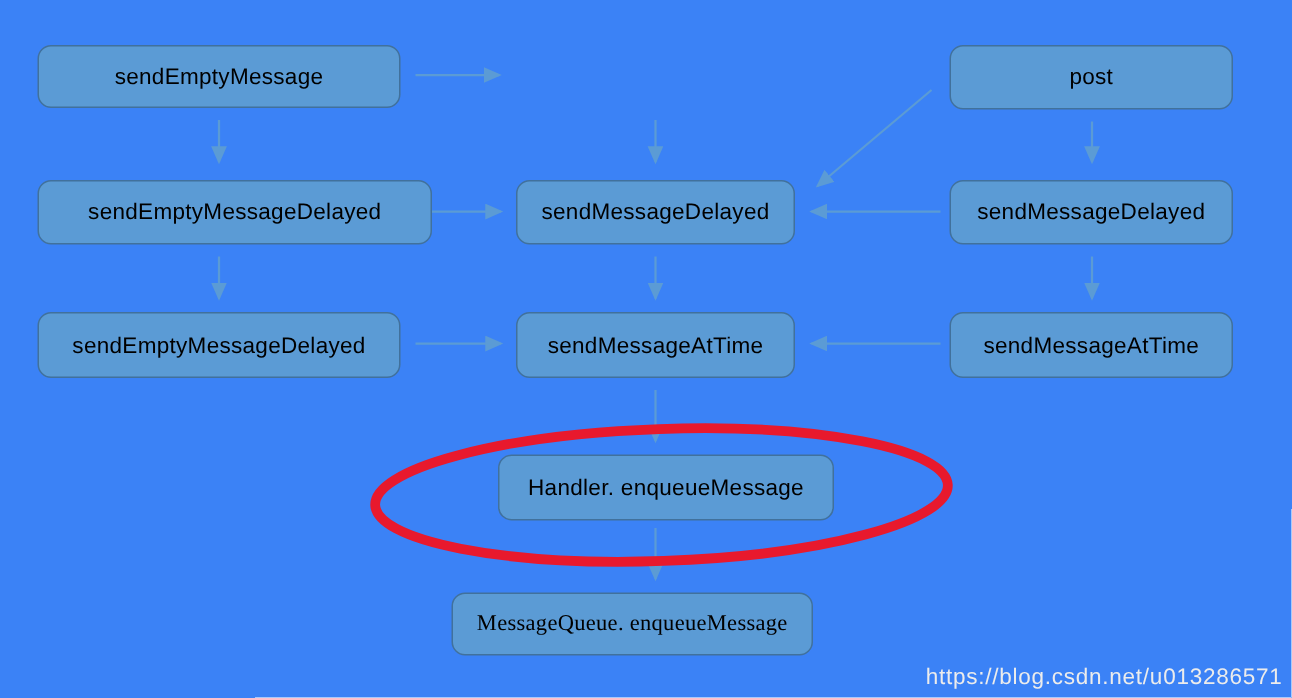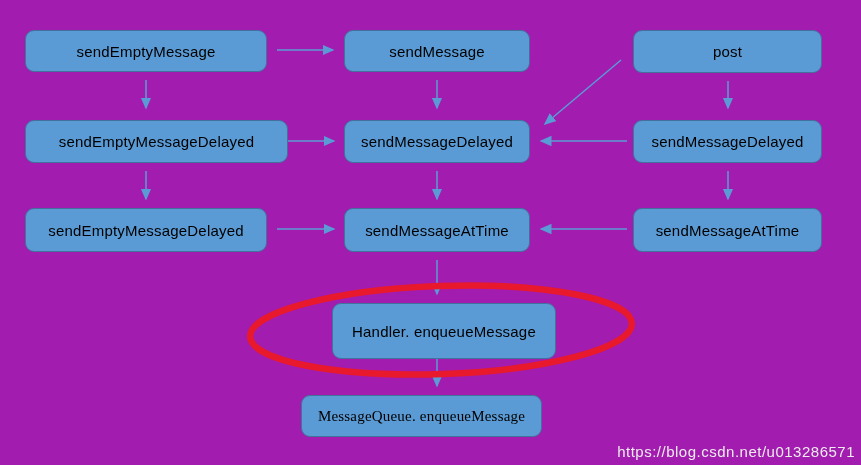--- a/index.html
+++ b/index.html
@@ -1,20 +1,20 @@
 <!DOCTYPE html>
 <html><head>
 <meta charset="utf-8">
 <style>
   html, body { margin: 0; padding: 0; background: #ffffff; }
   .canvas {
     position: relative;
     width: 861px;
     height: 465px;
-    background: #a21caf;
+    background: #3b82f6;
     overflow: hidden;
     font-family: "Liberation Sans", "DejaVu Sans", sans-serif;
   }
   .arrow-layer {
     position: absolute;
     left: 0; top: 0;
     width: 861px; height: 465px;
     pointer-events: none;
   }
   .node {
@@ -34,21 +34,21 @@
   
   .n0  { left: 25px;  top: 30px;  width: 242px; height: 42px; }
   .n1  { left: 344px; top: 30px;  width: 186px; height: 42px; }
   .n2  { left: 633px; top: 30px;  width: 189px; height: 43px; }
   .n3  { left: 25px;  top: 120px; width: 263px; height: 43px; }
   .n4  { left: 344px; top: 120px; width: 186px; height: 43px; }
   .n5  { left: 633px; top: 120px; width: 189px; height: 43px; }
   .n6  { left: 25px;  top: 208px; width: 242px; height: 44px; }
   .n7  { left: 344px; top: 208px; width: 186px; height: 44px; }
   .n8  { left: 633px; top: 208px; width: 189px; height: 44px; }
-  .n9  { left: 332px; top: 303px; width: 224px; height: 56px; }
+  .n9  { left: 332px; top: 303px; width: 224px; height: 44px; }
   .n10 { left: 301px; top: 395px; width: 241px; height: 42px; font-family: Liberation Serif, serif; }
   .watermark {
     position: absolute;
     right: 6px;
     bottom: 5px;
     font-size: 15px;
     color: #ececec;
     letter-spacing: 0.5px;
     user-select: none;
   }
@@ -80,21 +80,20 @@
       <line x1="277" y1="229" x2="334" y2="229" marker-end="url(#arr)"></line>
       <line x1="627" y1="141" x2="541" y2="141" marker-end="url(#arr)"></line>
       <line x1="627" y1="229" x2="541" y2="229" marker-end="url(#arr)"></line>
 
       <line x1="621" y1="60" x2="545" y2="124" marker-end="url(#arr)"></line>
     </g>
     <ellipse cx="441" cy="330" rx="191" ry="44" fill="none" stroke="#e8192d" stroke-width="6.5" transform="rotate(-2 441 330)"></ellipse>
   </svg>
 
   <div class="node n0">sendEmptyMessage</div>
-  <div class="node n1">sendMessage</div>
   <div class="node n2">post</div>
   <div class="node n3">sendEmptyMessageDelayed</div>
   <div class="node n4">sendMessageDelayed</div>
   <div class="node n5">sendMessageDelayed</div>
   <div class="node n6">sendEmptyMessageDelayed</div>
   <div class="node n7">sendMessageAtTime</div>
   <div class="node n8">sendMessageAtTime</div>
   <div class="node n9">Handler. enqueueMessage</div>
   <div class="node n10">MessageQueue. enqueueMessage</div>
 

